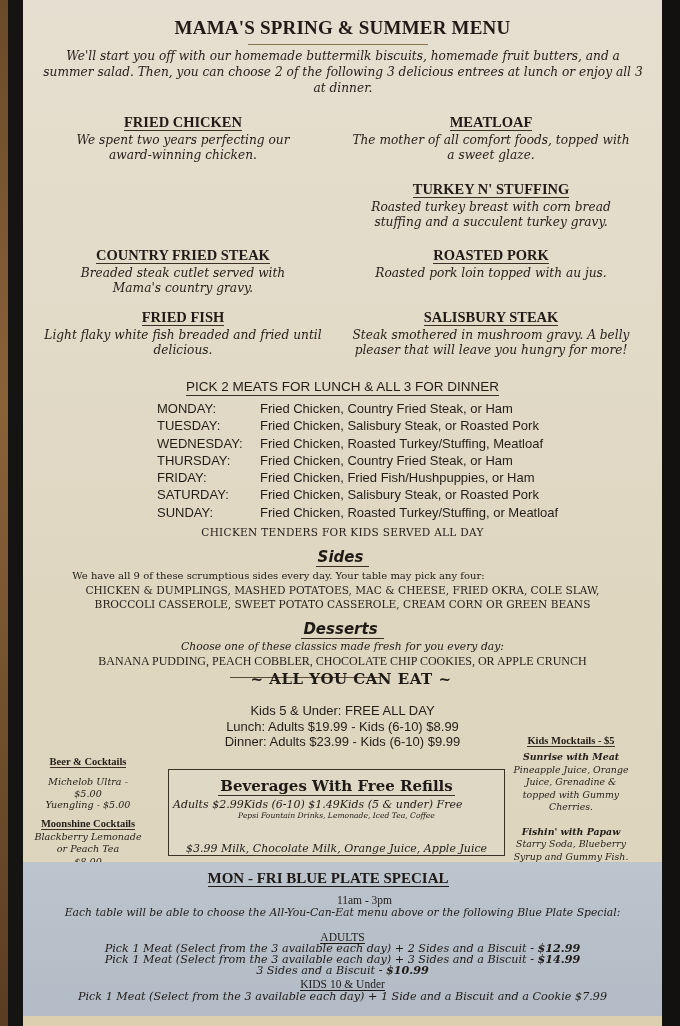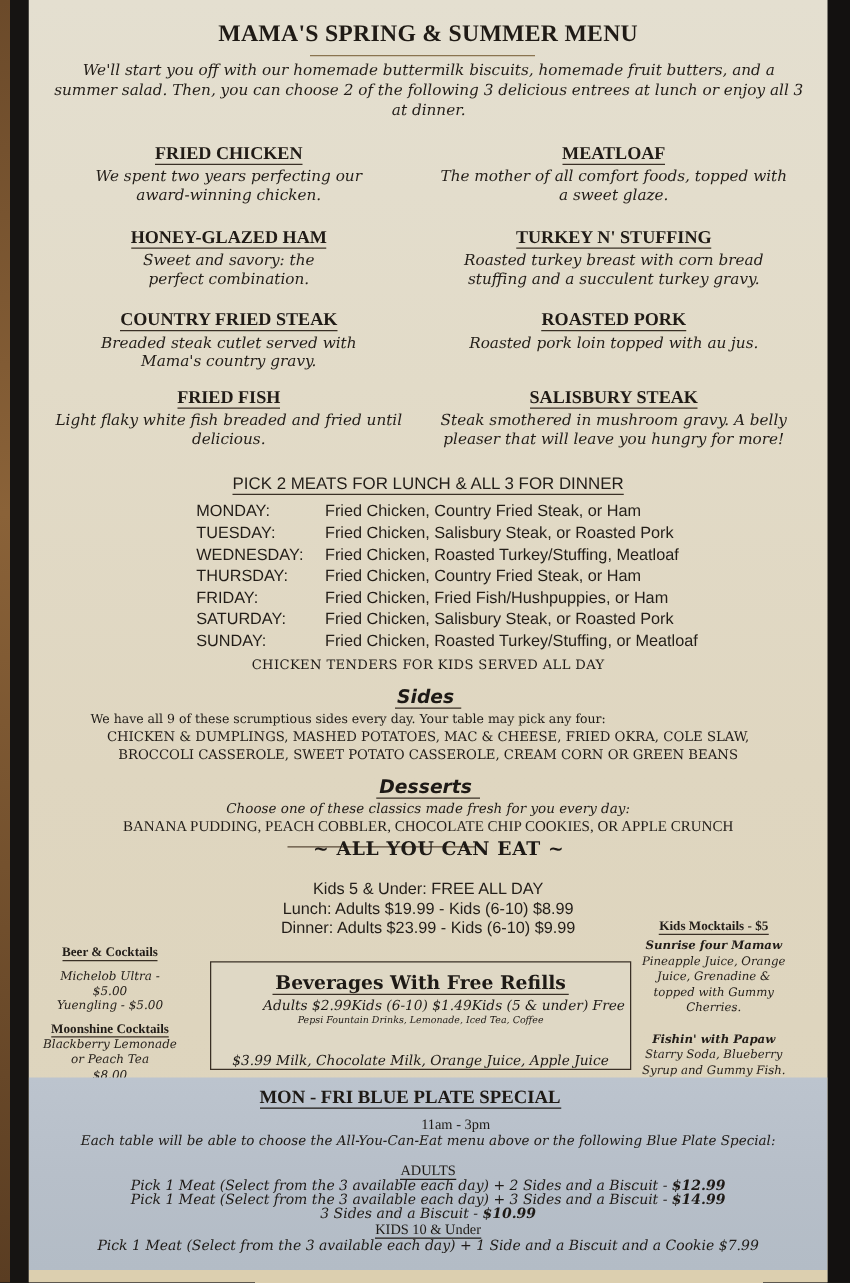--- a/index.html
+++ b/index.html
@@ -129,21 +129,21 @@
   .bev-box {
     top: 769px; left: 145px; width: 337px; height: 87px;
     border: 1.5px solid #3a3026; background: #dfd8c5;
   }
   .bev-title {
     margin-top: 7px; text-align: center;
     font-family: "DejaVu Serif", serif; font-size: 15px; font-weight: bold; color: #1e1a16;
   }
   .bev-title span { border-bottom: 1.5px solid #3a3026; padding: 0 2px; }
   .bev-prices {
-    display: flex; justify-content: flex-end; padding: 0 4px; margin-top: 3px;
+    display: flex; justify-content: flex-start; padding: 0 4px; margin-top: 3px;
     font-family: "DejaVu Serif", serif; font-style: italic; font-size: 11px;
   }
   .bev-small {
     text-align: center; font-family: "DejaVu Serif", serif; font-style: italic;
     font-size: 7.6px; margin-top: 0px;
   }
   .bev-extra {
     text-align: center; font-family: "DejaVu Serif", serif; font-style: italic;
     font-size: 11px; margin-top: 22px;
   }
@@ -201,24 +201,20 @@
   <div class="abs title-rule"></div>
   <div class="abs intro center">We'll start you off with our homemade buttermilk biscuits, homemade fruit butters, and a summer salad. Then, you can choose 2 of the following 3 delicious entrees at lunch or enjoy all 3 at dinner.</div>
 
   <div class="abs entree" style="top:112px; left:10px;">
     <div class="entree-name">FRIED CHICKEN</div>
     <div class="entree-desc" style="padding:0 30px;">We spent two years perfecting our award-winning chicken.</div>
   </div>
   <div class="abs entree" style="top:112px; left:318px;">
     <div class="entree-name">MEATLOAF</div>
     <div class="entree-desc" style="padding:0 10px;">The mother of all comfort foods, topped with a sweet glaze.</div>
-  </div>
-  <div class="abs entree" style="top:179px; left:10px;">
-    <div class="entree-name">HONEY-GLAZED HAM</div>
-    <div class="entree-desc" style="padding:0 75px;">Sweet and savory: the perfect combination.</div>
   </div>
   <div class="abs entree" style="top:179px; left:318px;">
     <div class="entree-name">TURKEY N' STUFFING</div>
     <div class="entree-desc" style="padding:0 8px;">Roasted turkey breast with corn bread stuffing and a succulent turkey gravy.</div>
   </div>
   <div class="abs entree" style="top:245px; left:10px;">
     <div class="entree-name">COUNTRY FRIED STEAK</div>
     <div class="entree-desc" style="padding:0 40px;">Breaded steak cutlet served with Mama's country gravy.</div>
   </div>
   <div class="abs entree" style="top:245px; left:318px;">
@@ -314,21 +310,21 @@
       <span>Adults $2.99</span>
       <span>Kids (6-10) $1.49</span>
       <span>Kids (5 &amp; under) Free</span>
     </div>
     <div class="bev-small">Pepsi Fountain Drinks, Lemonade, Iced Tea, Coffee</div>
     <div class="bev-extra">$3.99 Milk, Chocolate Milk, Orange Juice, Apple Juice</div>
   </div>
 
   <div class="abs side-col mocktail-col">
     <div class="sub-head">Kids Mocktails - $5</div>
-    <div class="it bi" style="margin-top:3px;">Sunrise four Mamaw</div>
+    <div class="it bi" style="margin-top:3px;">Sunrise with Meat</div>
     <div class="it">Pineapple Juice, Orange Juice, Grenadine &amp; topped with Gummy Cherries.</div>
     <div class="it bi" style="margin-top:12px;">Fishin' with Papaw</div>
     <div class="it">Starry Soda, Blueberry Syrup and Gummy Fish.</div>
   </div>
 
   <div class="abs blue-band"></div>
   <div class="abs blue-bottom"></div>
   <div class="abs bp-title center">
     <span>MON - FRI BLUE PLATE SPECIAL</span>
   </div>

